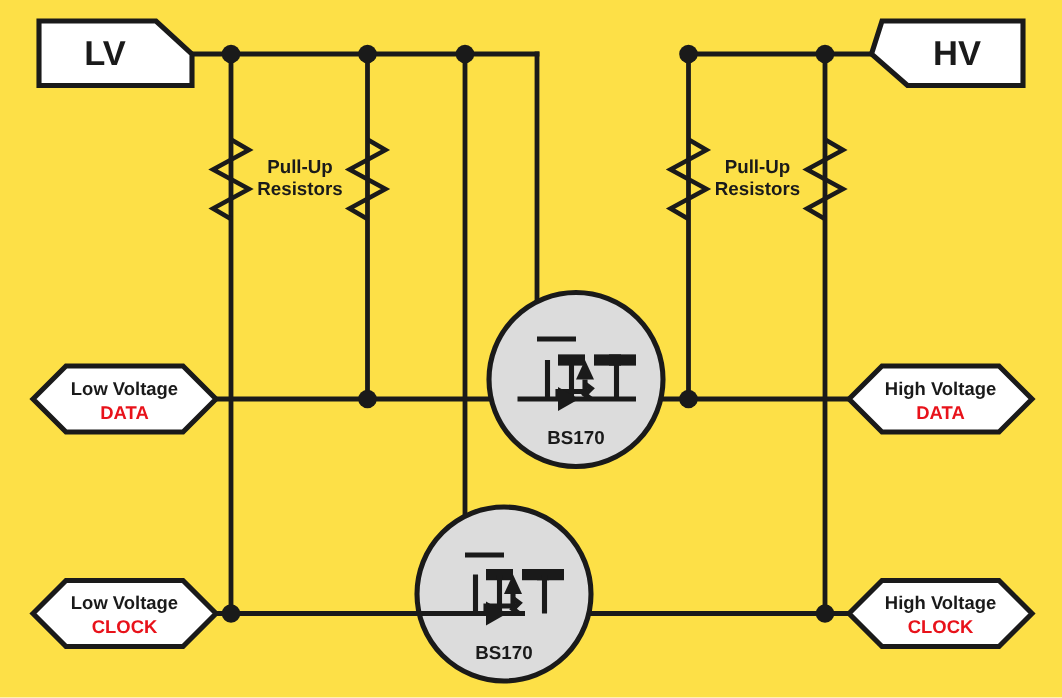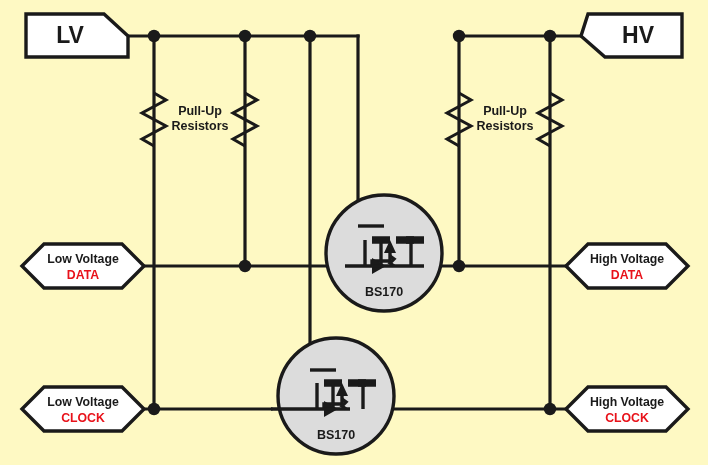--- a/index.html
+++ b/index.html
@@ -10,21 +10,21 @@
   body {
     width: 708px;
     height: 465px;
     font-family: "Liberation Sans", sans-serif;
     overflow: hidden;
   }
   #diagram-root {
     position: relative;
     width: 708px;
     height: 465px;
-    background: #fef9c3;
+    background: #fde047;
   }
   svg.schematic {
     display: block;
     width: 708px;
     height: 465px;
   }
   .wire {
     stroke: #1a1a1a;
     stroke-width: 3.2;
     fill: none;

